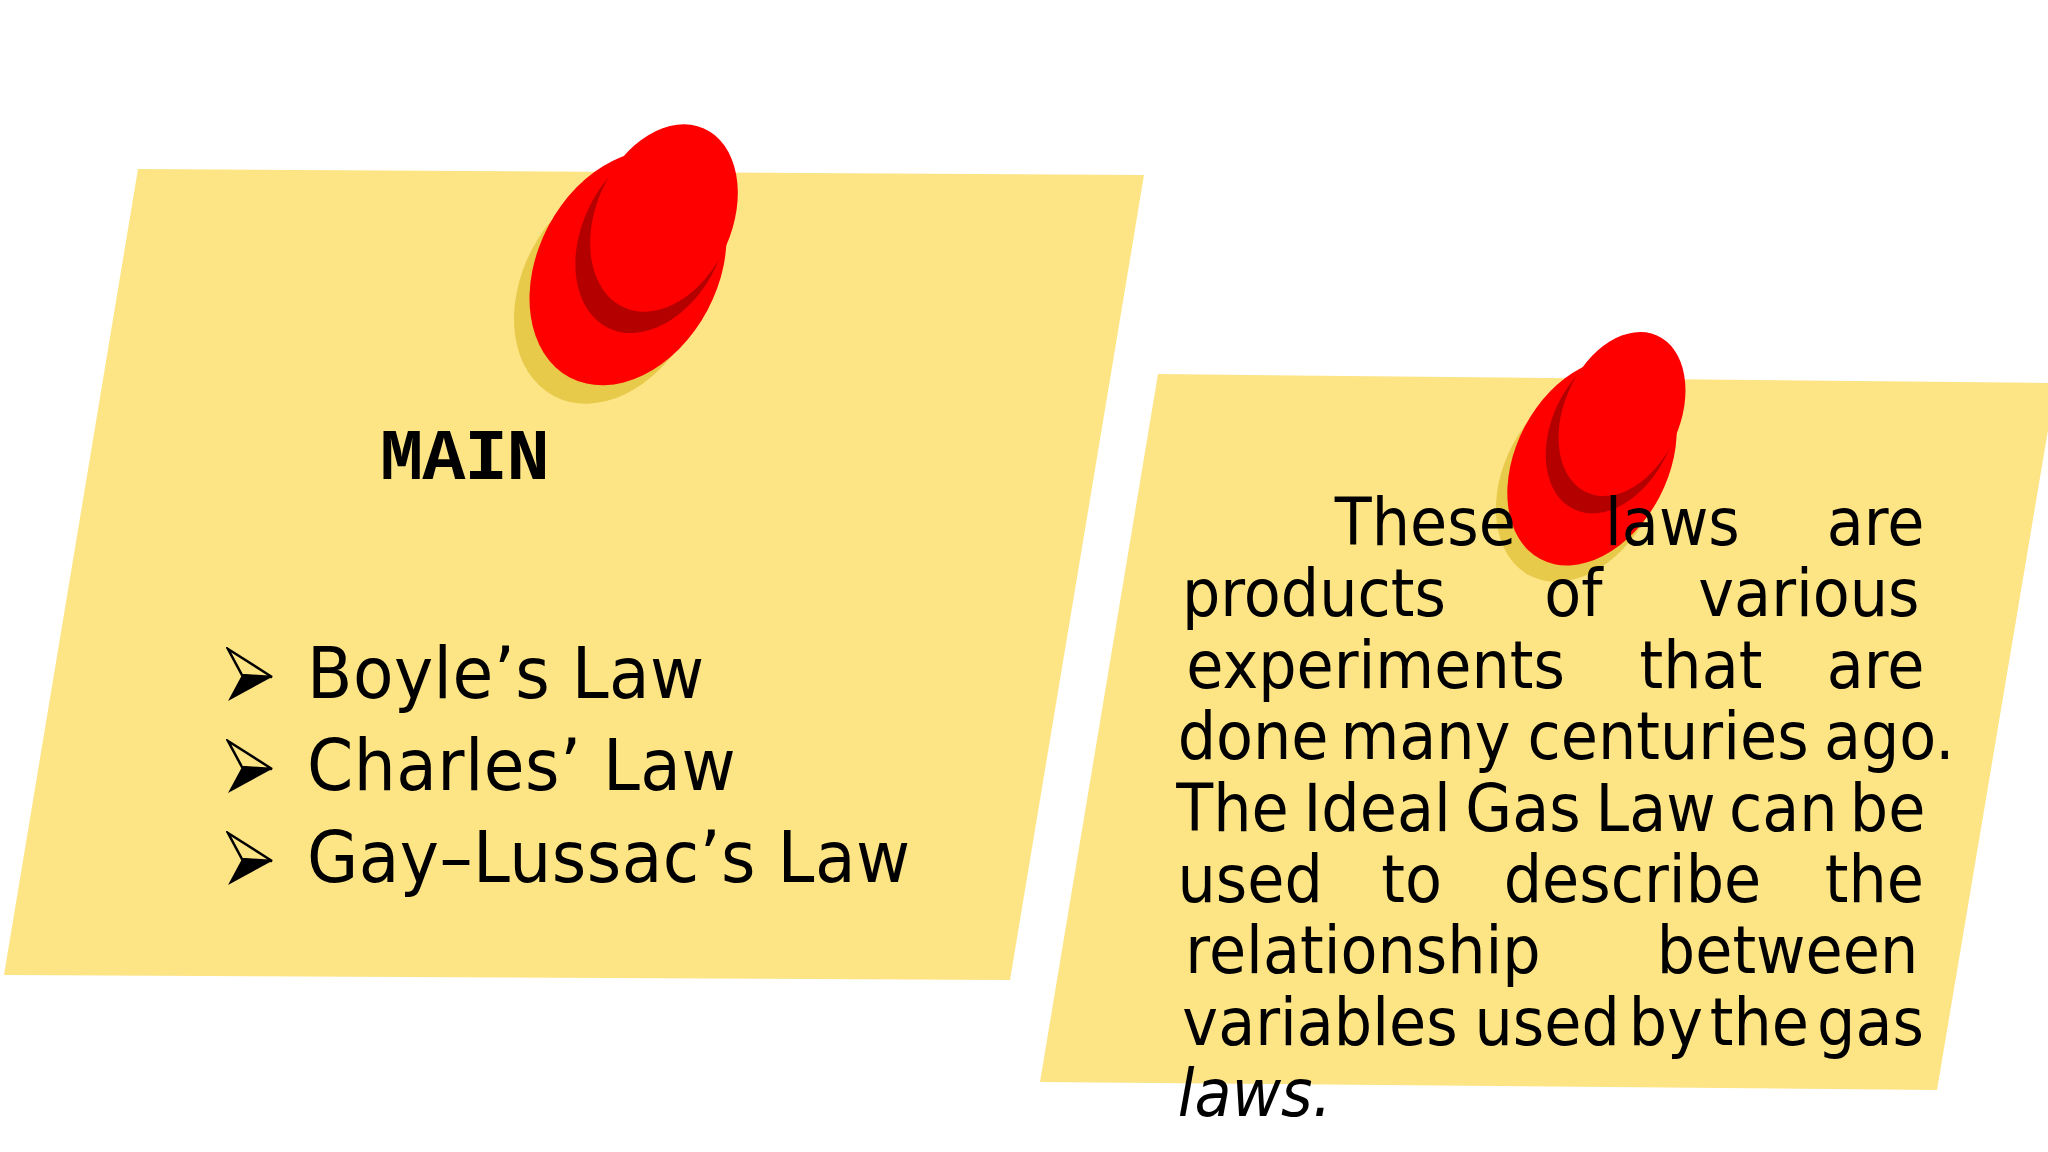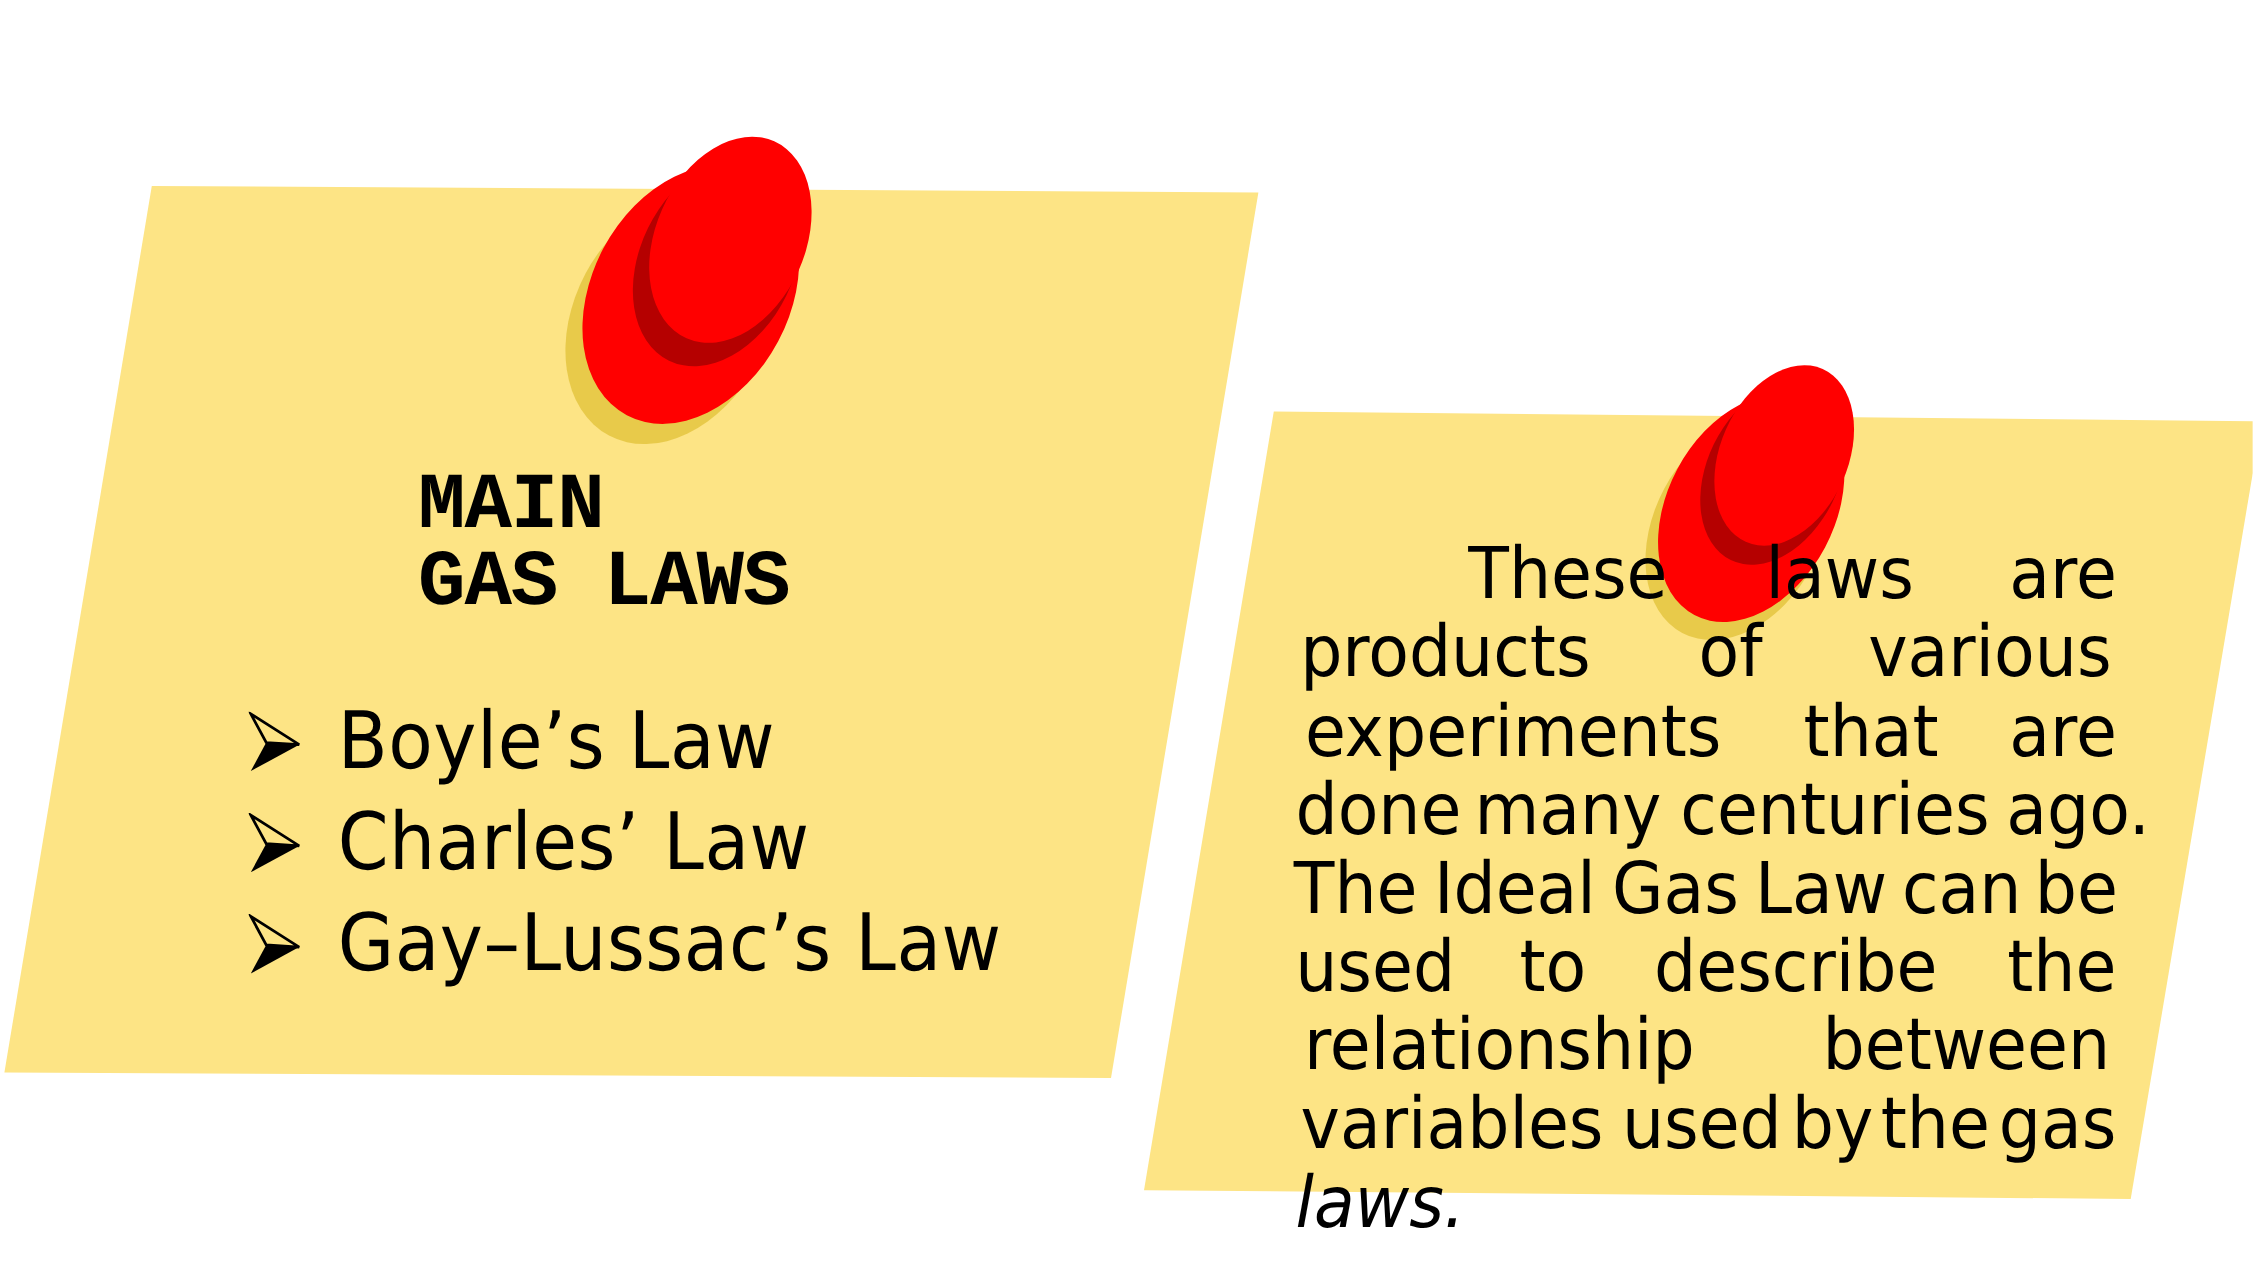--- a/index.html
+++ b/index.html
@@ -40,21 +40,20 @@
   <g>
     <ellipse cx="610" cy="290" rx="88" ry="120" transform="rotate(28 610 290)" fill="#E6C644" opacity="0.9"></ellipse>
     <ellipse cx="628" cy="268" rx="90" ry="124" transform="rotate(28 628 268)" fill="#FF0000"></ellipse>
     <ellipse cx="652" cy="238" rx="70" ry="100" transform="rotate(26 652 238)" fill="#A80000" opacity="0.85"></ellipse>
     <ellipse cx="664" cy="218" rx="68" ry="98" transform="rotate(24 664 218)" fill="#FF0000"></ellipse>
   </g>
 </svg>
 
 <div class="heading">
   <div>MAIN</div>
-  <div>GAS LAWS</div>
 </div>
 
 <ul class="bullets">
   <li>
     <svg class="arrow" viewBox="0 0 48 56">
       <polygon points="2,2 46,30 16,28" fill="none" stroke="#000" stroke-width="2.5"></polygon>
       <polygon points="16,28 46,30 2,54" fill="#000"></polygon>
     </svg>
     <span class="txt">Boyle’s Law</span>
   </li>

